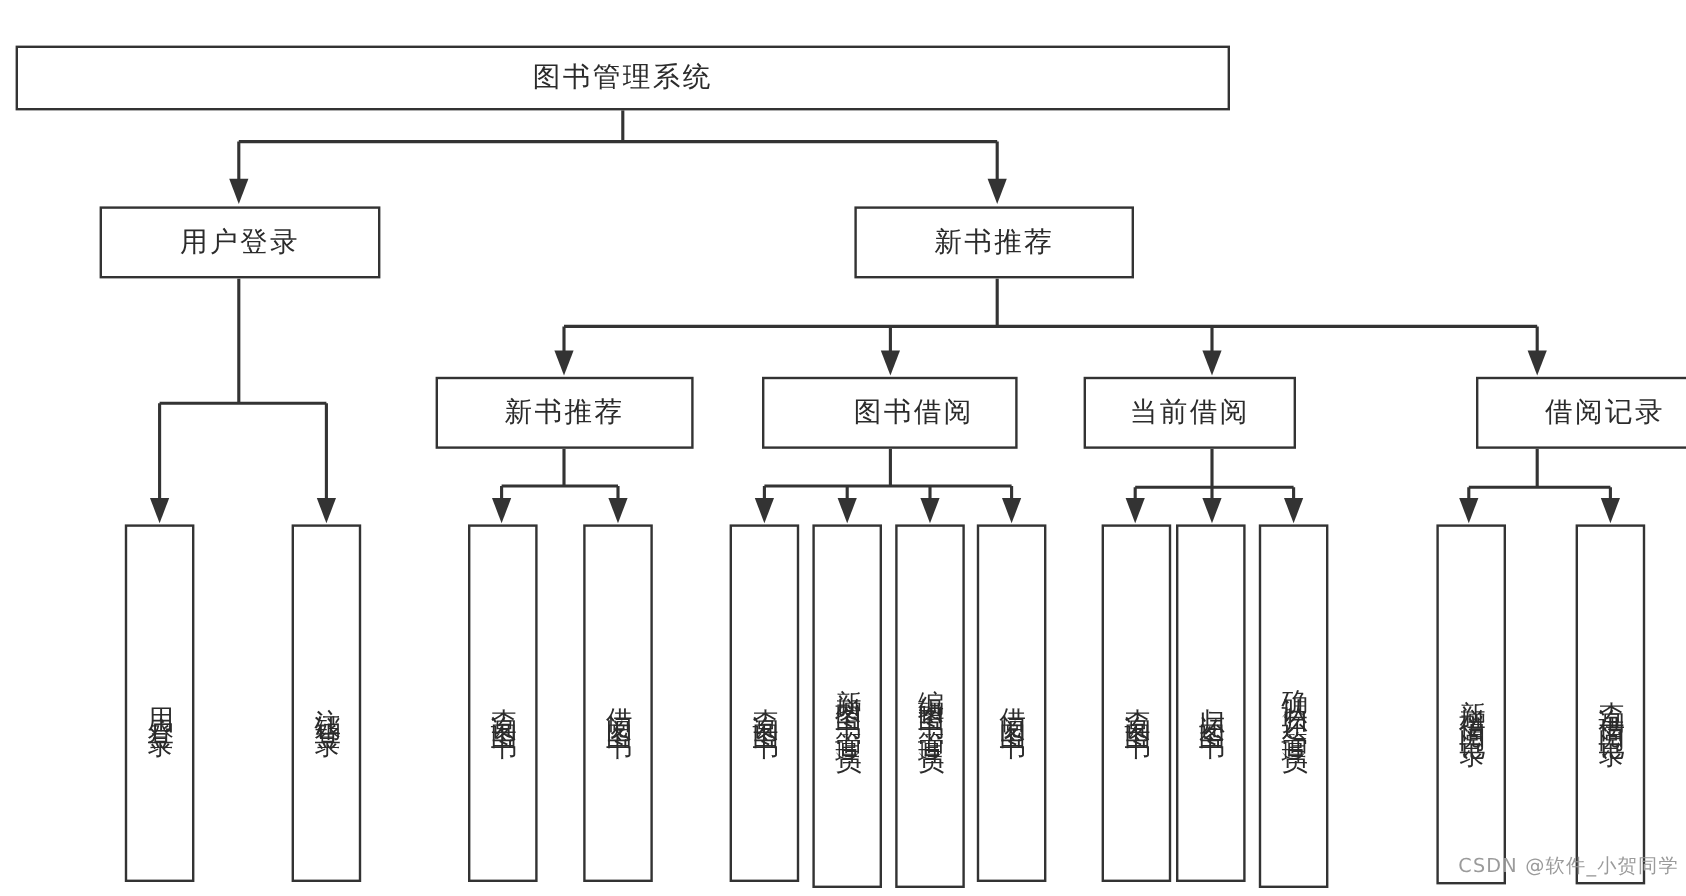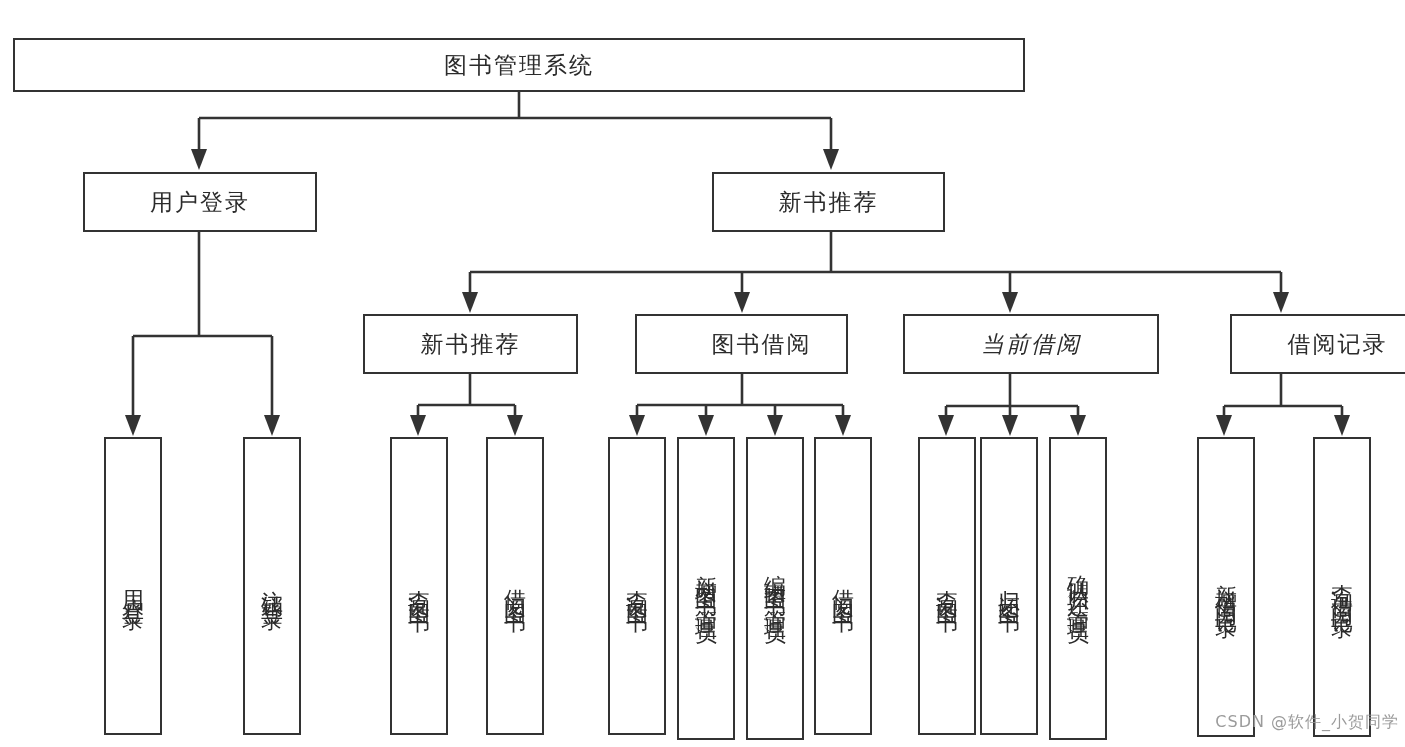--- a/index.html
+++ b/index.html
@@ -55,21 +55,21 @@
     letter-spacing:7px;
   }
   
   .n-root{left:13px;top:14px;width:1012px;height:54px;margin-top:24px;}
   
   .n-l2a{left:83px;top:172px;width:234px;height:60px;}
   .n-l2b{left:712px;top:172px;width:233px;height:60px;}
   
   .n-l3a{left:363px;top:314px;width:215px;height:60px;}
   .n-l3b{left:635px;top:314px;width:213px;height:60px;padding-left:40px;}
-  .n-l3c{left:903px;top:314px;width:256px;height:60px;font-style:italic;}
+  .n-l3c{left:903px;top:314px;width:177px;height:60px;}
   .n-l3d{left:1230px;top:314px;width:215px;height:60px;}
   
   .leaf{top:437px;width:58px;height:298px;}
   .c1{left:104px;}  .c2{left:243px;}
   .c3{left:390px;}  .c4{left:486px;}
   .c5{left:608px;}  .c6{left:677px;height:303px;}
   .c7{left:746px;height:303px;}  .c8{left:814px;}
   .c9{left:918px;}  .c10{left:980px;}
   .c11{left:1049px;height:303px;}
   .c12{left:1197px;height:300px;} .c13{left:1313px;height:300px;}

